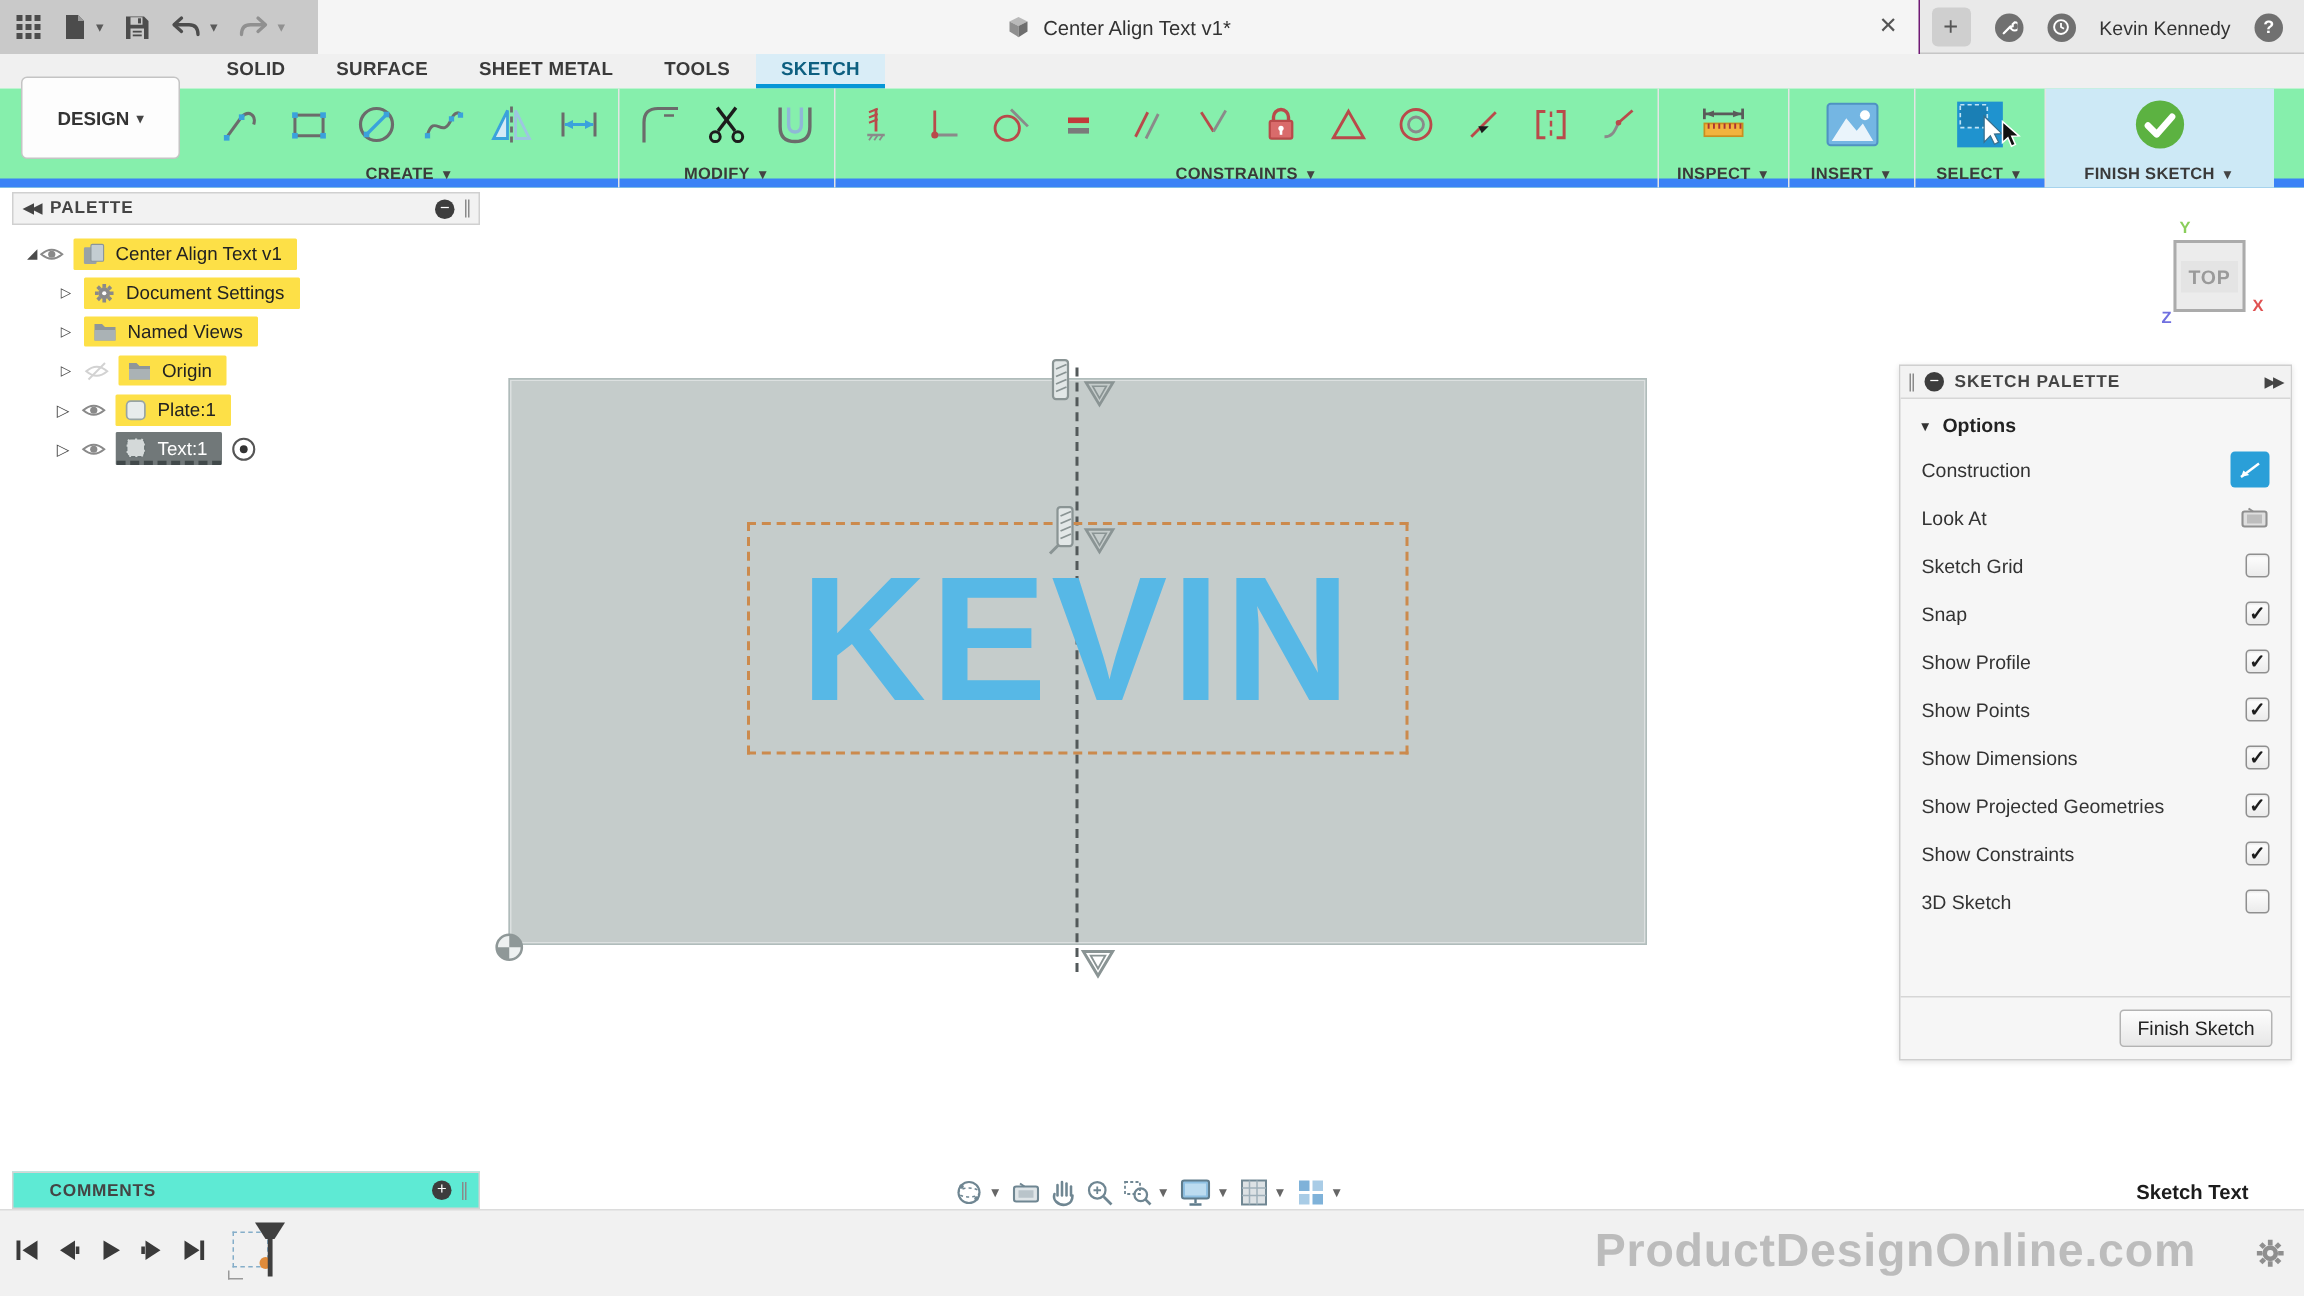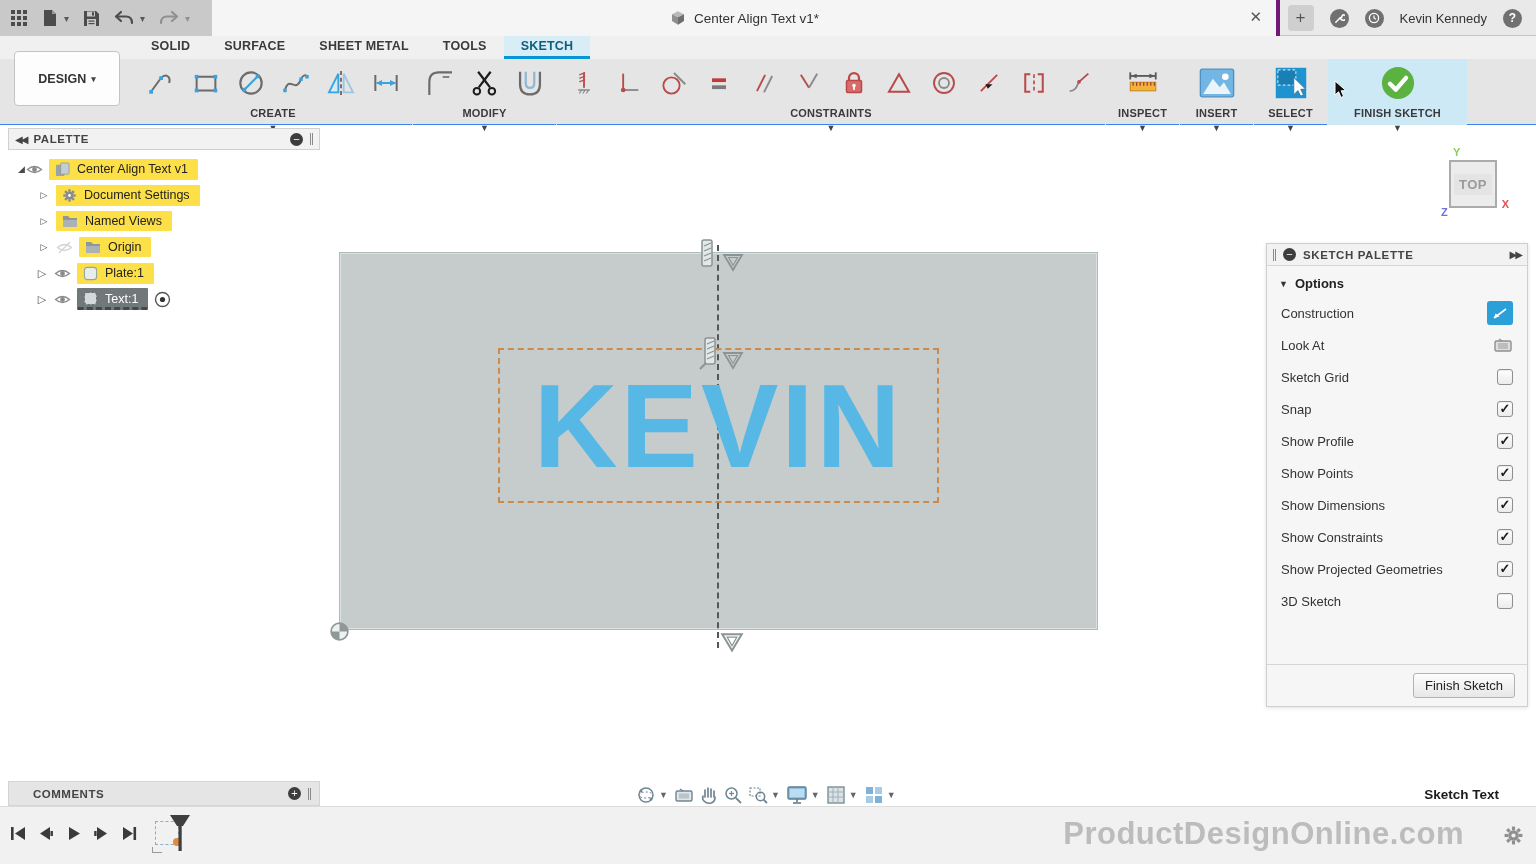--- a/index.html
+++ b/index.html
@@ -4,43 +4,43 @@
 <style>
   * { margin:0; padding:0; box-sizing:border-box; }
   html,body { width:1536px; height:864px; overflow:hidden; font-family:"Liberation Sans",sans-serif; background:#fff; position:relative; }
   .abs { position:absolute; }
 
   
   .titlebar { position:absolute; left:0; top:0; width:1536px; height:36px; background:#e9e9e9; border-bottom:1px solid #c6c6c6; }
   .appstrip { position:absolute; left:0; top:0; width:212px; height:36px; background:#c9c9c9; display:flex; align-items:center; gap:14px; padding-left:10px; }
   .appstrip svg { display:block; }
   .tb-caret { font-size:10px; color:#5a5a5a; margin-left:-8px; }
-  .doc-tab { position:absolute; left:212px; top:0; width:1068px; height:36px; background:#f5f5f5; border-right:4px solid #701a75; display:flex; align-items:center; justify-content:center; }
+  .doc-tab { position:absolute; left:212px; top:0; width:1068px; height:36px; background:#f5f5f5; border-right:1px solid #701a75; display:flex; align-items:center; justify-content:center; }
   .doc-tab-title { display:flex; align-items:center; gap:7px; font-size:13.5px; color:#333; }
   .doc-close { position:absolute; right:14px; top:8px; font-size:15px; color:#555; cursor:default; }
   .tb-right { position:absolute; right:0; top:0; height:36px; display:flex; align-items:center; gap:16px; padding-right:14px; }
   .newtab-btn { width:26px; height:26px; background:#cfcfcf; border-radius:4px; display:flex; align-items:center; justify-content:center; font-size:17px; color:#555; }
   .circle-btn { width:19px; height:19px; border-radius:50%; background:#707070; color:#fff; display:flex; align-items:center; justify-content:center; font-size:12px; font-weight:bold; }
   .username { font-size:13px; color:#333; }
 
   
   .ribbonrow { position:absolute; left:0; top:36px; width:1536px; height:23px; background:#f0f0f0; }
   .ribbon-tabs { position:absolute; left:134px; top:0; height:23px; display:flex; }
   .rtab { padding:3px 17px 0 17px; font-size:12.5px; font-weight:bold; color:#3a3a3a; letter-spacing:.2px; }
   .rtab.active { background:#d9edf7; color:#0d5f80; border-bottom:3px solid #0696d7; padding-bottom:0; }
 
   
-  .toolbar { position:absolute; left:0; top:59px; width:1536px; height:66px; background:#e5e5e5; border-bottom:1px solid #3b82f6; }
+  .toolbar { position:absolute; left:0; top:59px; width:1536px; height:66px; background:#86efac; border-bottom:6px solid #3b82f6; }
   .design-btn { position:absolute; left:14px; top:-8px; width:106px; height:55px; background:#fdfdfd; border:1px solid #c4c4c4; border-radius:4px; display:flex; align-items:center; justify-content:center; gap:5px; font-size:12.5px; font-weight:bold; color:#333; }
   .groups { position:absolute; left:134px; top:0; height:66px; display:flex; }
   .group { display:flex; flex-direction:column; align-items:center; height:66px; border-right:1px solid #e4e4e4; padding:0 4px; }
   .group.nob { border-right:none; }
   .g-icons { flex:1; display:flex; align-items:center; }
   .g-icon { width:45px; height:46px; display:flex; align-items:center; justify-content:center; }
-  .g-label { height:18px; font-size:11px; font-weight:bold; color:#3a3a3a; display:flex; align-items:center; gap:4px; letter-spacing:.2px;flex-direction:column; }
+  .g-label { height:18px; font-size:11px; font-weight:bold; color:#3a3a3a; display:flex; align-items:center; gap:4px; letter-spacing:.2px; }
   .grp-caret { font-size:9px; color:#444; }
   .group.finish { background:#cde9f6; padding:0 26px; }
   svg { display:block; }
 
   
   .browser { position:absolute; left:8px; top:128px; width:312px; }
   .panel-head { height:22px; background:#f2f2f2; border:1px solid #d0d0d0; display:flex; align-items:center; padding:0 6px; gap:7px; }
   .panel-title { font-size:11.5px; font-weight:bold; color:#444; letter-spacing:.6px; flex:1; }
   .mini-circle { width:13px; height:13px; border-radius:50%; background:#3d3d3d; color:#fff; font-size:11px; line-height:11px; display:flex; align-items:center; justify-content:center; }
   .grip { width:3px; height:12px; border-left:1px solid #8a8a8a; border-right:1px solid #8a8a8a; }
@@ -75,21 +75,21 @@
   .pal-rows { flex:1; padding:2px 14px 0 14px; }
   .prow { height:32px; display:flex; align-items:center; justify-content:space-between; }
   .prow-label { font-size:13px; color:#333; }
   .cb { width:16px; height:16px; border:1px solid #8f8f8f; border-radius:3px; background:linear-gradient(#ffffff,#ebebeb); box-shadow:inset 0 1px 1px rgba(0,0,0,.08); display:flex; align-items:center; justify-content:center; font-size:13px; font-weight:bold; color:#1d1d1d; }
   .cb[data-checked="true"]::before { content:"✓"; margin-top:-2px; }
   .construction-btn { width:26px; height:24px; background:#2a9fd8; border-radius:3px; display:flex; align-items:center; justify-content:center; }
   .pal-footer { border-top:1px solid #d6d6d6; padding:8px 12px; display:flex; justify-content:flex-end; }
   .finish-btn { font-size:13px; color:#222; background:linear-gradient(#fdfdfd,#e7e7e7); border:1px solid #b3b3b3; border-radius:3px; padding:4px 11px; }
 
   
-  .comments { position:absolute; left:8px; top:781px; width:312px; height:25px; background:#e5e5e5; border:1px solid #d4d4d4; display:flex; align-items:center; padding:0 8px; gap:7px; }
+  .comments { position:absolute; left:8px; top:781px; width:312px; height:25px; background:#5eead4; border:1px solid #d4d4d4; display:flex; align-items:center; padding:0 8px; gap:7px; }
   .comments-label { flex:1; font-size:11.5px; font-weight:bold; color:#444; letter-spacing:.5px; padding-left:16px; }
   .navbar { position:absolute; left:636px; top:783px; height:24px; display:flex; align-items:center; gap:5px; }
   .nav-caret { font-size:9px; color:#666; margin:0 1px 0 -2px; }
   .mode-label { position:absolute; right:37px; top:787px; font-size:13.5px; font-weight:bold; color:#1c1c1c; }
 
   .bottombar { position:absolute; left:0; top:806px; width:1536px; height:58px; background:#f1f1f1; border-top:1px solid #dcdcdc; }
   .transport { position:absolute; left:8px; top:17px; display:flex; align-items:center; gap:9px; }
   .feature-icon { position:absolute; left:155px; top:14px; width:24px; height:24px; border:1.5px dashed #85aec9; position:absolute; }
   .feature-icon .pencil { position:absolute; right:-3px; bottom:-2px; width:8px; height:8px; border-radius:50%; background:#e08b3a; }
   .feature-foot { position:absolute; left:152px; top:40px; width:10px; height:6px; border-left:1.5px solid #9a9a9a; border-bottom:1.5px solid #9a9a9a; }
@@ -690,25 +690,25 @@
     </div>
     <div class="prow">
       <span class="prow-label">Show Points</span>
       <span class="cb" data-checked="true"></span>
     </div>
     <div class="prow">
       <span class="prow-label">Show Dimensions</span>
       <span class="cb" data-checked="true"></span>
     </div>
     <div class="prow">
+      <span class="prow-label">Show Projected Geometries</span>
+      <span class="cb" data-checked="true"></span>
+    </div>
+    <div class="prow">
       <span class="prow-label">Show Constraints</span>
-      <span class="cb" data-checked="true"></span>
-    </div>
-    <div class="prow">
-      <span class="prow-label">Show Projected Geometries</span>
       <span class="cb" data-checked="true"></span>
     </div>
     <div class="prow">
       <span class="prow-label">3D Sketch</span>
       <span class="cb" data-checked="false"></span>
     </div>
   </div>
   <div class="pal-footer">
     <button class="finish-btn">Finish Sketch</button>
   </div>

